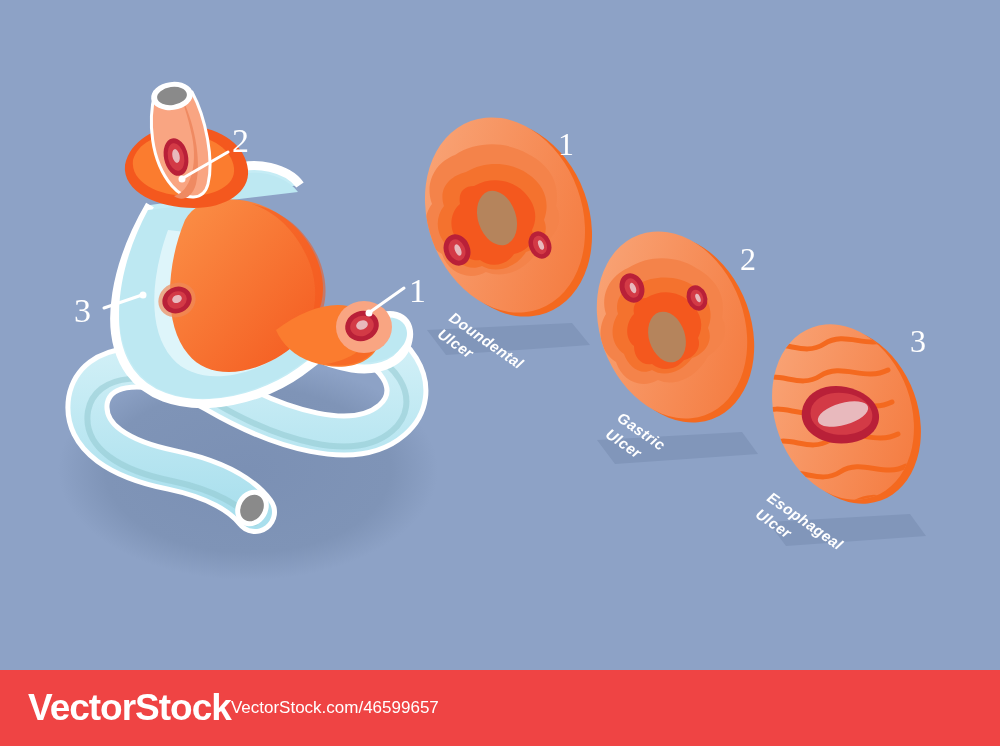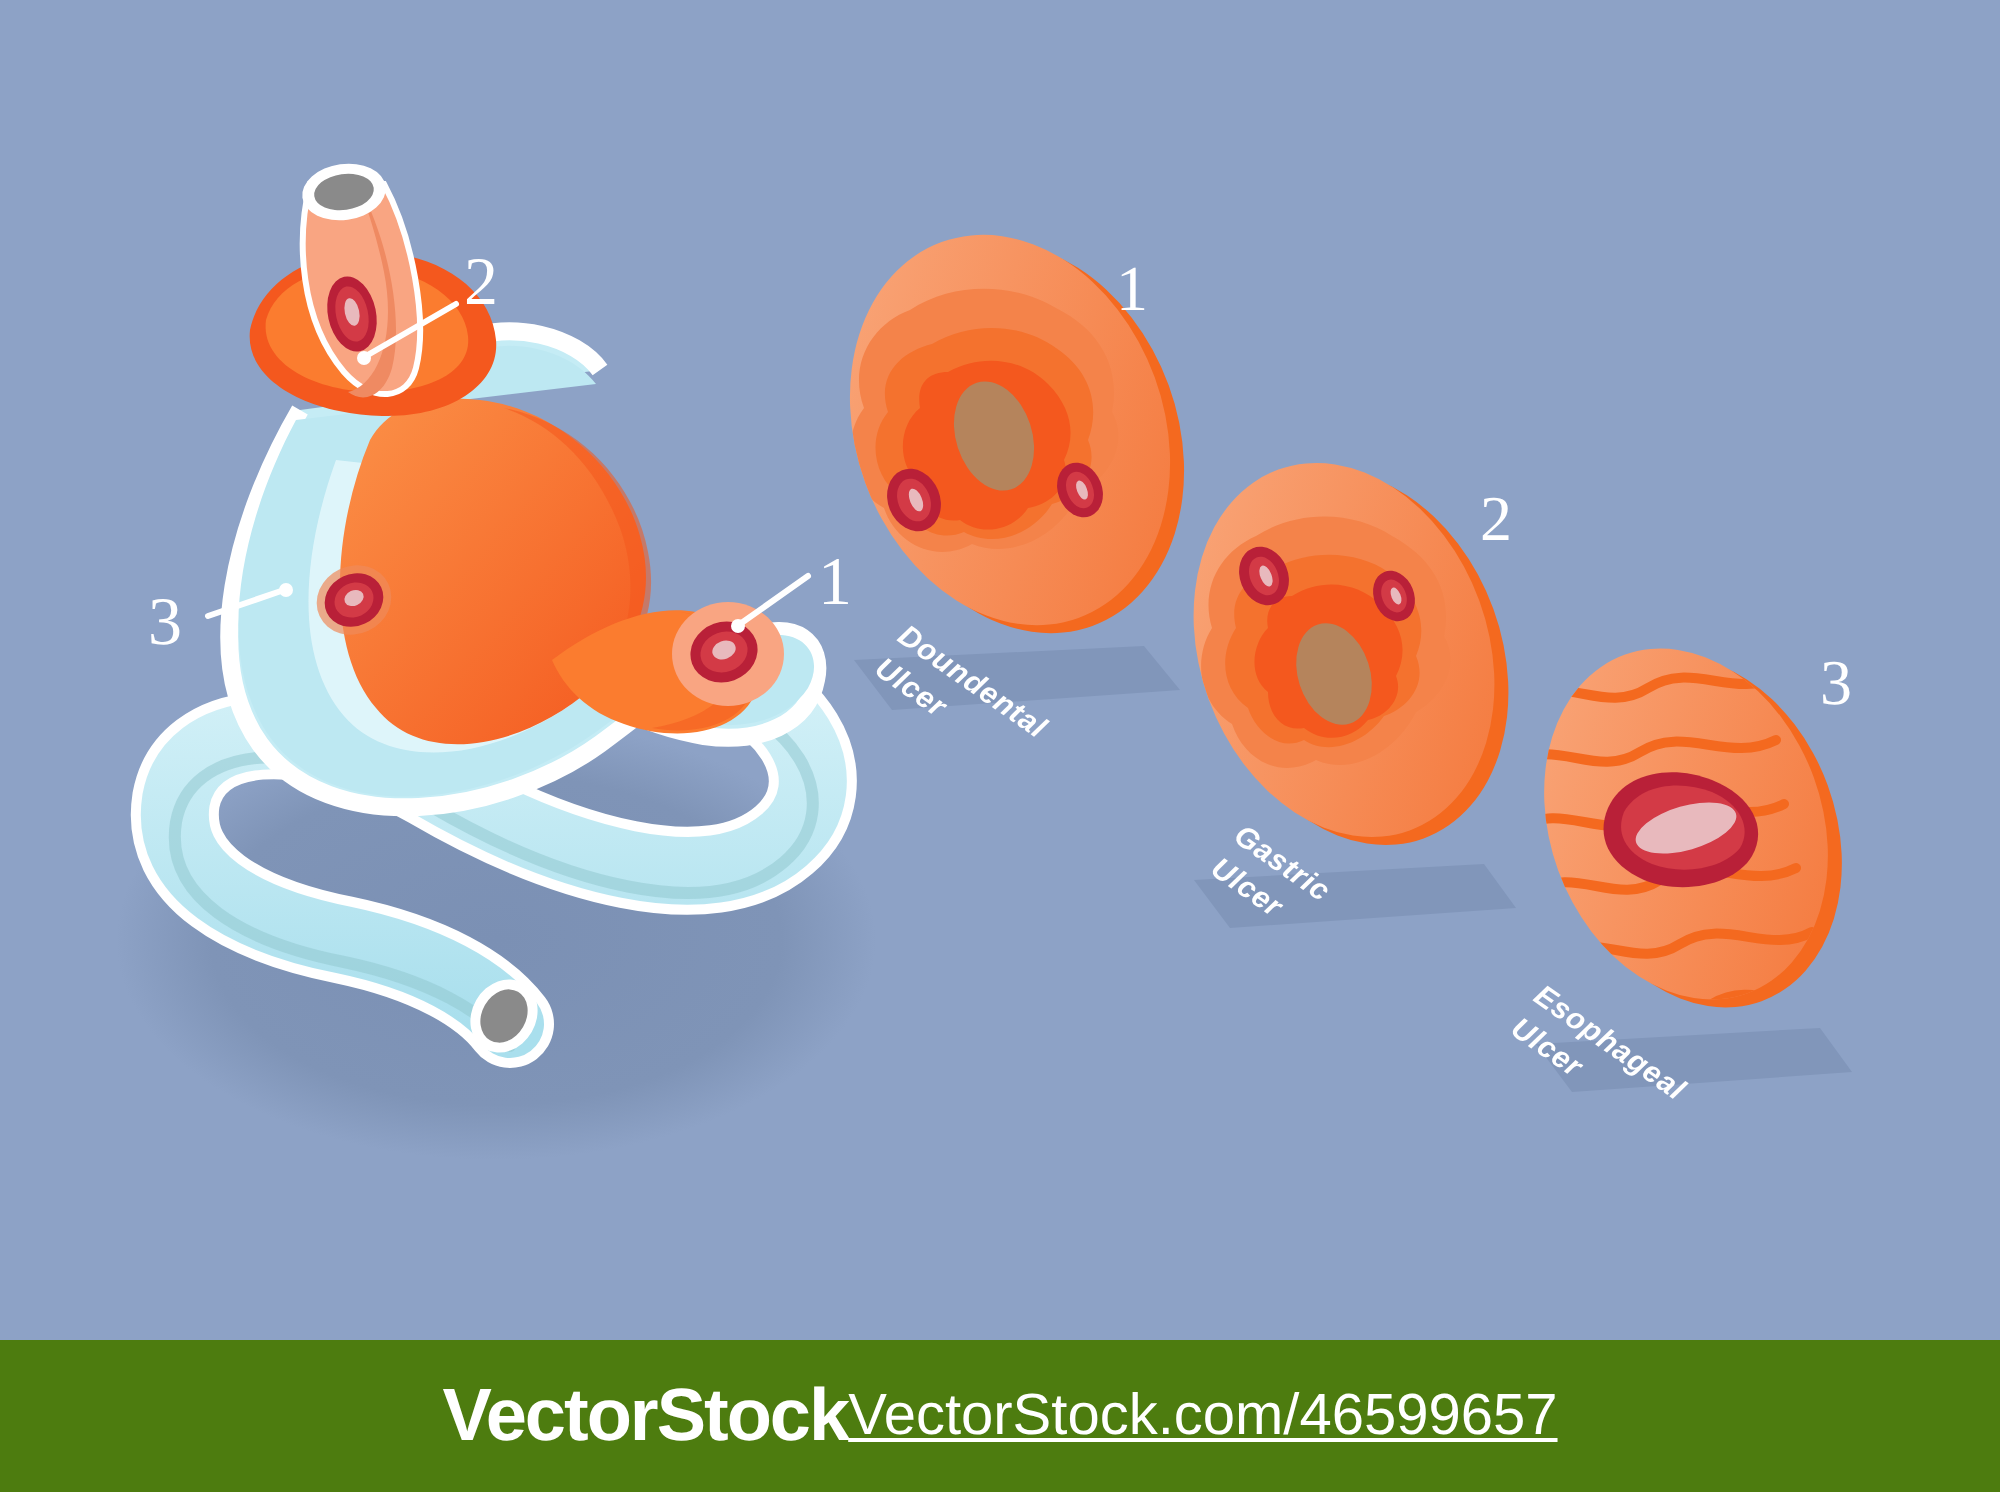--- a/index.html
+++ b/index.html
@@ -55,42 +55,41 @@
     stroke-width: 3;
     stroke-linecap: round;
     fill: none;
   }
   #footer {
     position: absolute;
     left: 0;
     top: 670px;
     width: 1000px;
     height: 76px;
-    background: #4d7c0f;
+    background: #ef4444;
     display: flex;
     align-items: center;
-    justify-content: center;
+    justify-content: flex-start;
     box-sizing: border-box;
     padding: 0 28px;
   }
   #brand {
     color: #ffffff;
     font-family: "Liberation Sans", sans-serif;
     font-size: 37px;
     font-weight: bold;
     letter-spacing: -1px;
     white-space: nowrap;
   }
   #stock-url {
     color: #ffffff;
     font-family: "Liberation Sans", sans-serif;
-    font-size: 29px;
+    font-size: 17px;
     font-weight: normal;
     white-space: nowrap;
-    text-decoration: underline;
   }
 </style>
 </head>
 <body>
 
 <div id="stage">
 
   <div id="illustration">
     <svg viewBox="0 0 1000 670" xmlns="http://www.w3.org/2000/svg">
       <defs>

